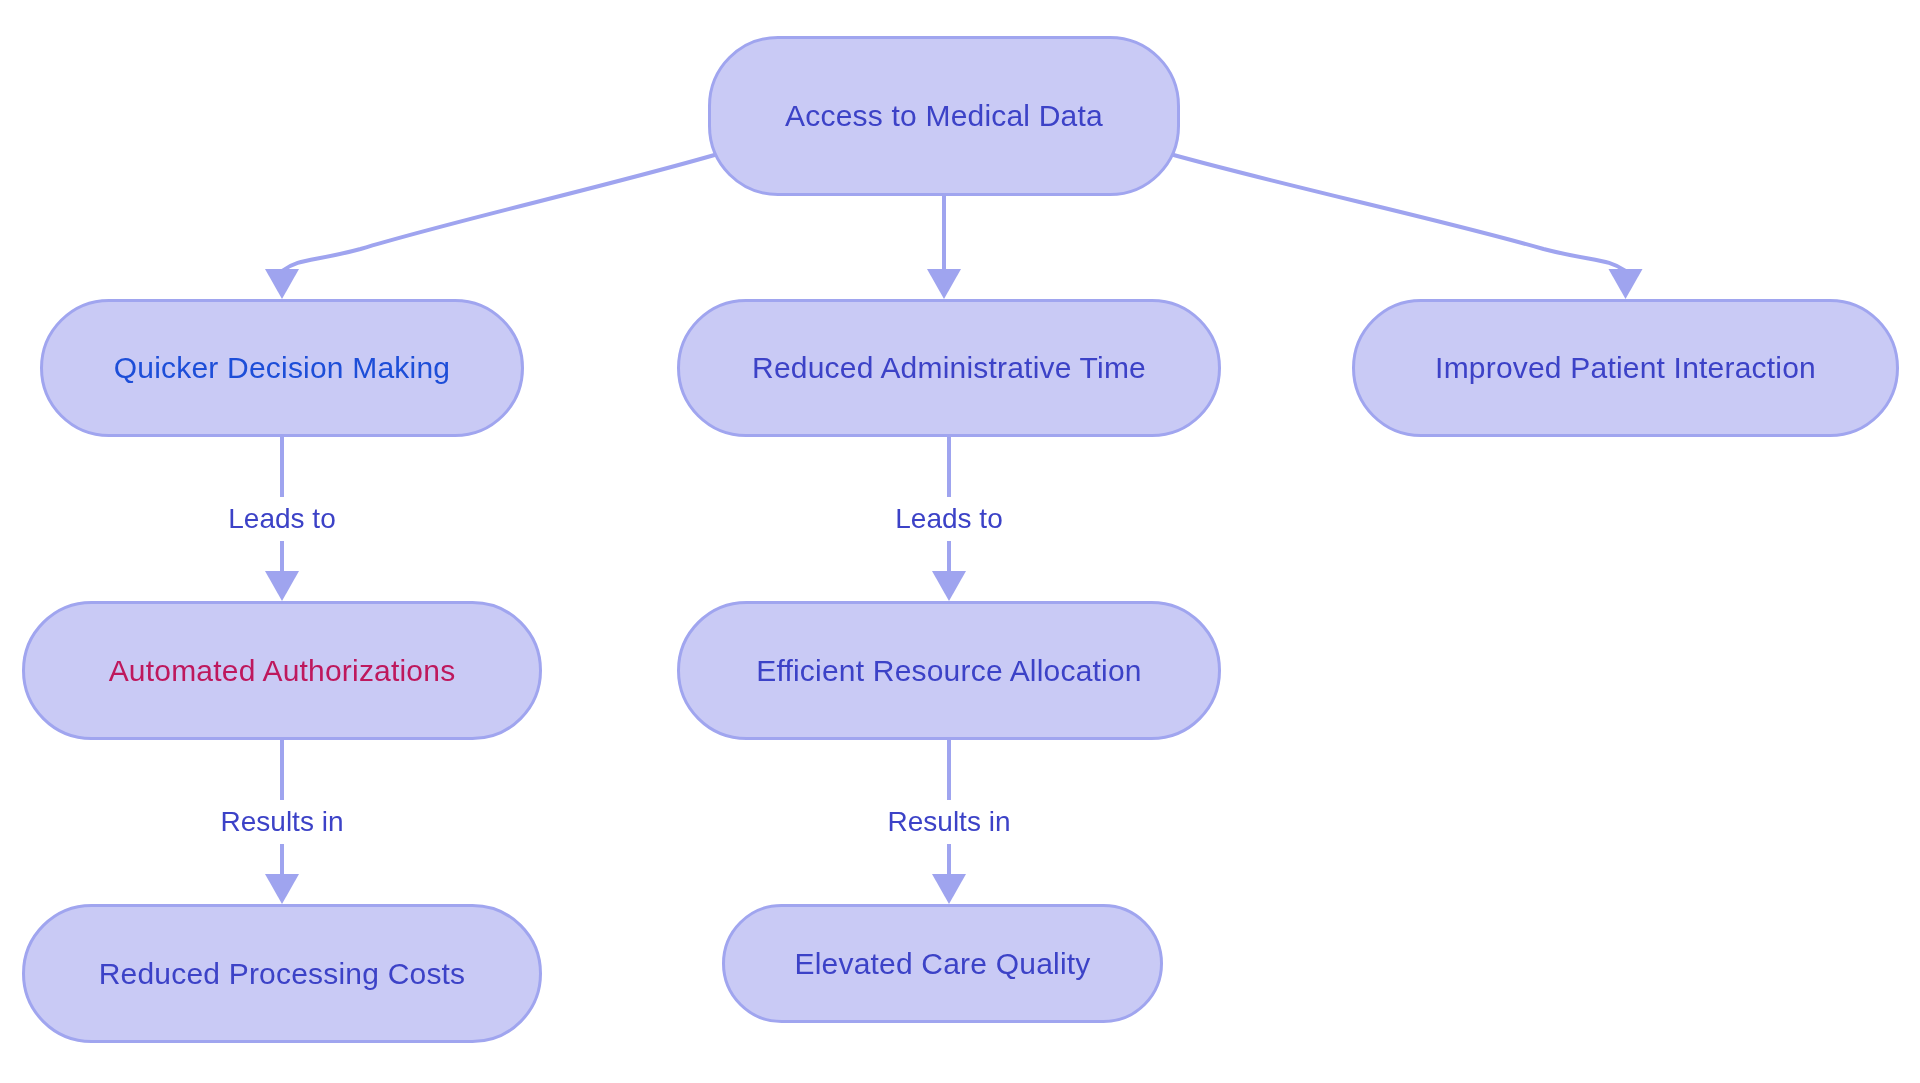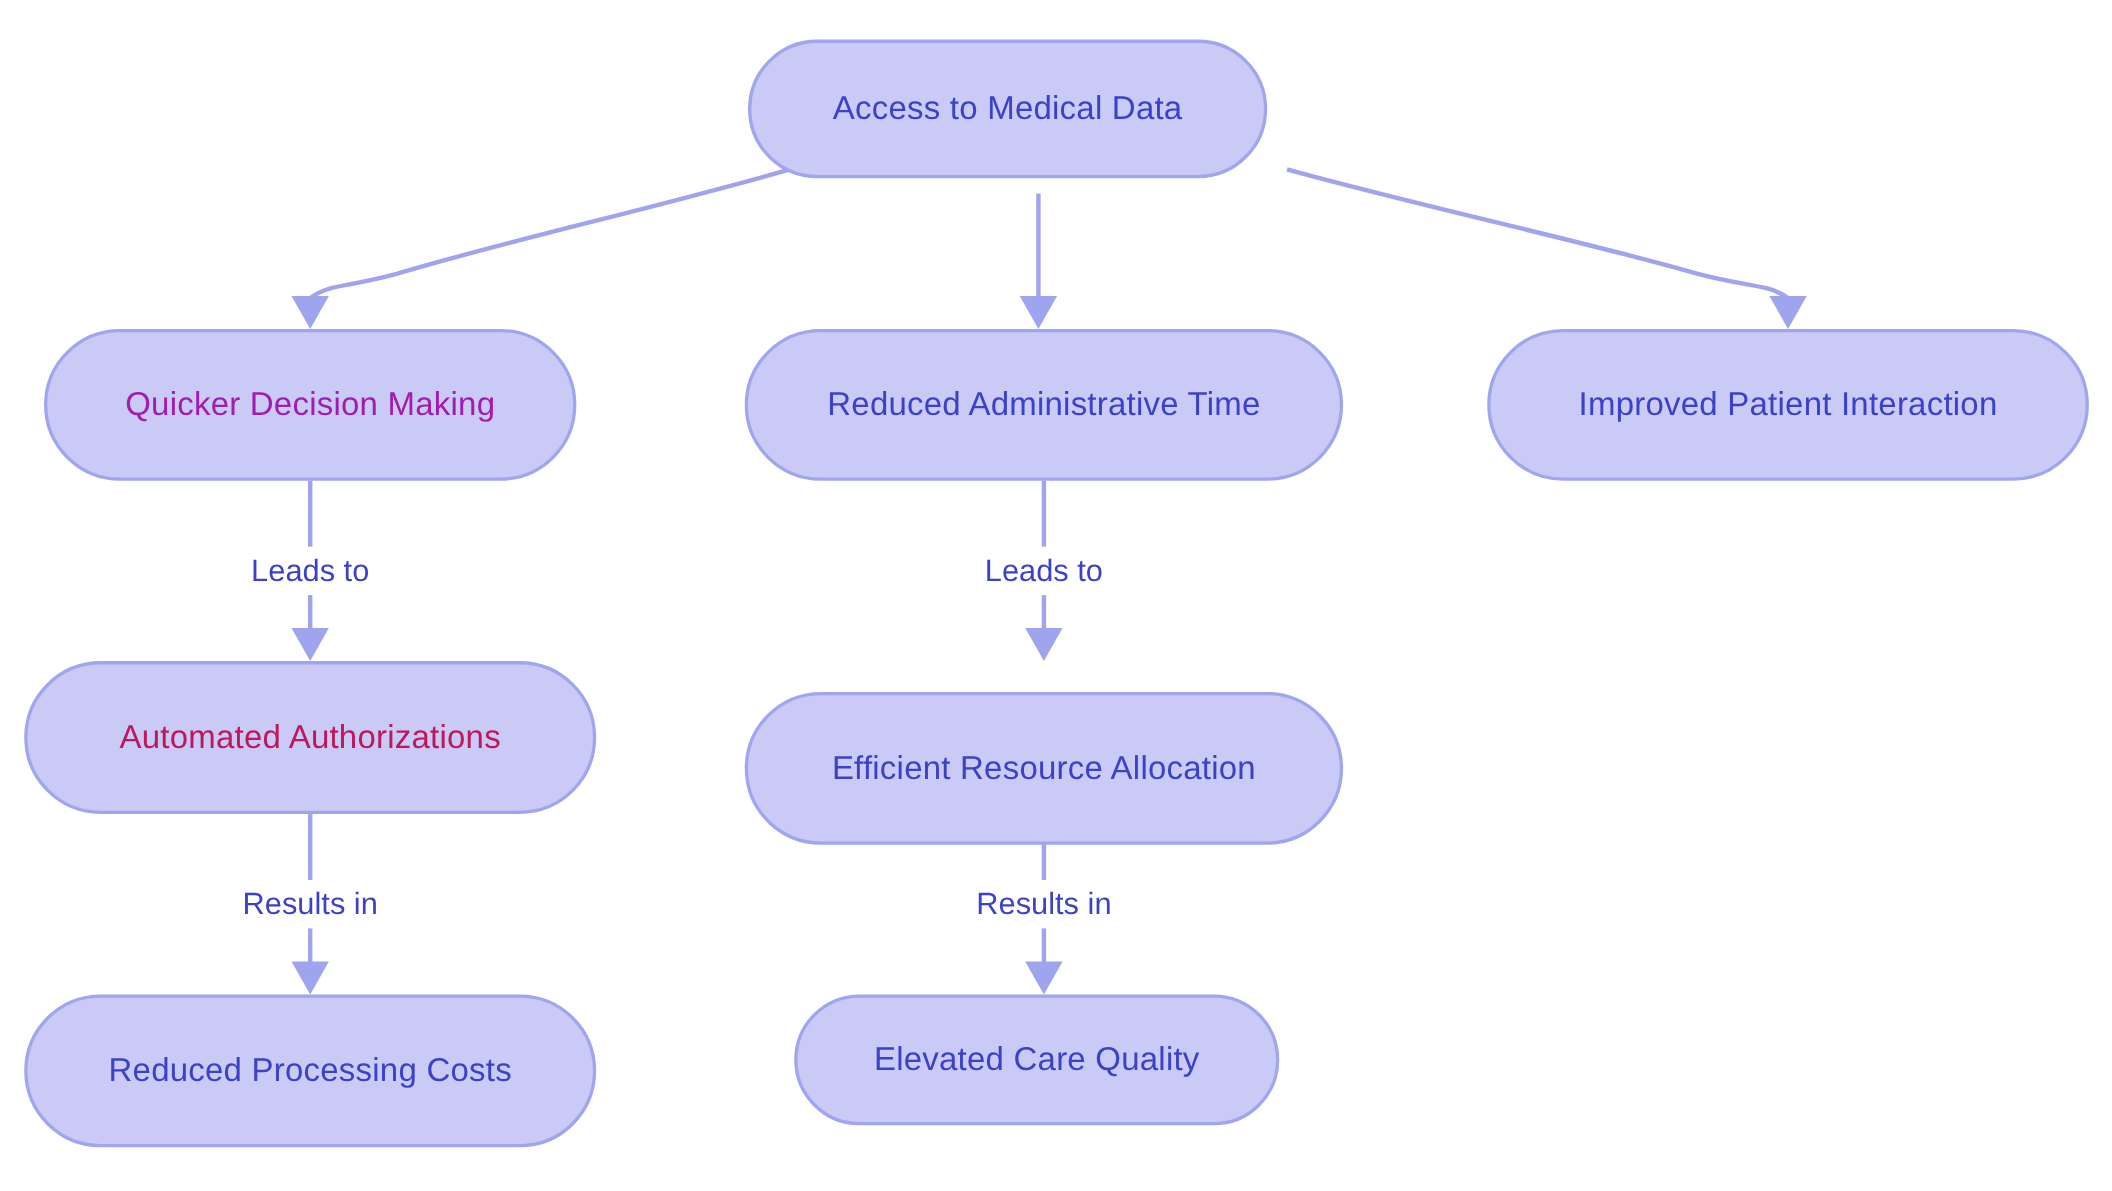--- a/index.html
+++ b/index.html
@@ -63,36 +63,36 @@
       <path d="M 282 437 L 282 573" fill="none" stroke="#9fa4ef" stroke-width="4"></path>
       <polygon points="265,571 299,571 282,601" fill="#9fa4ef"></polygon>
       <path d="M 949 437 L 949 573" fill="none" stroke="#9fa4ef" stroke-width="4"></path>
       <polygon points="932,571 966,571 949,601" fill="#9fa4ef"></polygon>
       <path d="M 282 740 L 282 876" fill="none" stroke="#9fa4ef" stroke-width="4"></path>
       <polygon points="265,874 299,874 282,904" fill="#9fa4ef"></polygon>
       <path d="M 949 740 L 949 876" fill="none" stroke="#9fa4ef" stroke-width="4"></path>
       <polygon points="932,874 966,874 949,904" fill="#9fa4ef"></polygon>
     </svg>
   <div id="node-layer">
-      <div class="node" style="left: 680px; top: 36px; width: 472px; height: 126px; background: rgb(201, 202, 245); border-color: rgb(160, 165, 239);">
+      <div class="node" style="left: 708px; top: 36px; width: 472px; height: 160px; background: rgb(201, 202, 245); border-color: rgb(160, 165, 239);">
         <span style="color: rgb(60, 66, 199);">Access to Medical Data</span>
       </div>
       <div class="node" style="left: 40px; top: 299px; width: 484px; height: 138px; background: rgb(201, 202, 245); border-color: rgb(160, 165, 239);">
-        <span style="color: #a21caf;">Quicker Decision Making</span>
+        <span style="color: #1d4ed8;">Quicker Decision Making</span>
       </div>
       <div class="node" style="left: 677px; top: 299px; width: 544px; height: 138px; background: rgb(201, 202, 245); border-color: rgb(160, 165, 239); text-align: right;">
         <span style="color: rgb(60, 66, 199);">Reduced Administrative Time</span>
       </div>
       <div class="node" style="left: 1352px; top: 299px; width: 547px; height: 138px; background: rgb(201, 202, 245); border-color: rgb(160, 165, 239);">
         <span style="color: rgb(60, 66, 199);">Improved Patient Interaction</span>
       </div>
       <div class="node" style="left: 22px; top: 601px; width: 520px; height: 139px; background: rgb(201, 202, 245); border-color: rgb(160, 165, 239);">
         <span style="color: #be185d;">Automated Authorizations</span>
       </div>
-      <div class="node" style="left: 677px; top: 601px; width: 544px; height: 139px; background: rgb(201, 202, 245); border-color: rgb(160, 165, 239); margin-top: 28px;">
+      <div class="node" style="left: 677px; top: 601px; width: 544px; height: 139px; background: rgb(201, 202, 245); border-color: rgb(160, 165, 239);">
         <span style="color: rgb(60, 66, 199);">Efficient Resource Allocation</span>
       </div>
       <div class="node" style="left: 22px; top: 904px; width: 520px; height: 139px; background: rgb(201, 202, 245); border-color: rgb(160, 165, 239); justify-content: center;">
         <span style="color: rgb(60, 66, 199);">Reduced Processing Costs</span>
       </div>
       <div class="node" style="left: 722px; top: 904px; width: 441px; height: 119px; background: rgb(201, 202, 245); border-color: rgb(160, 165, 239);">
         <span style="color: rgb(60, 66, 199);">Elevated Care Quality</span>
       </div>
       <div class="edge-label" style="left: 282px; top: 519px; color: rgb(60, 66, 199); background: rgb(255, 255, 255);">Leads to</div>
       <div class="edge-label" style="left: 949px; top: 519px; color: rgb(60, 66, 199); background: rgb(255, 255, 255);">Leads to</div>

